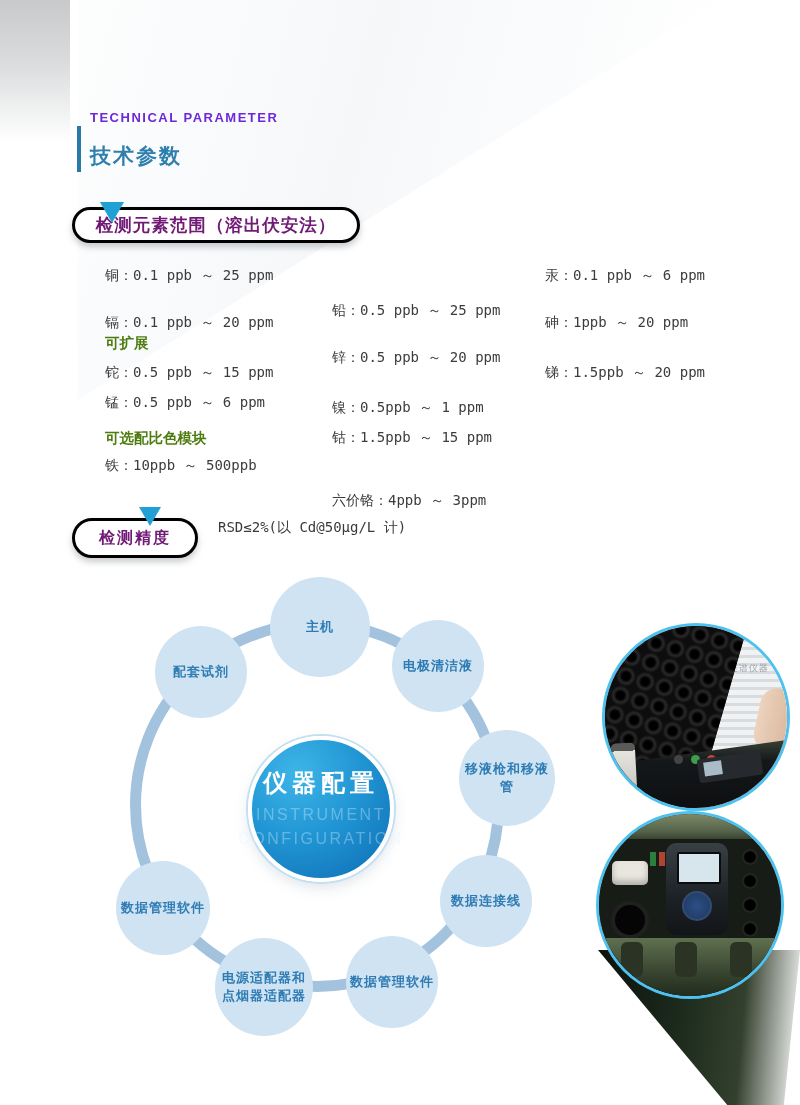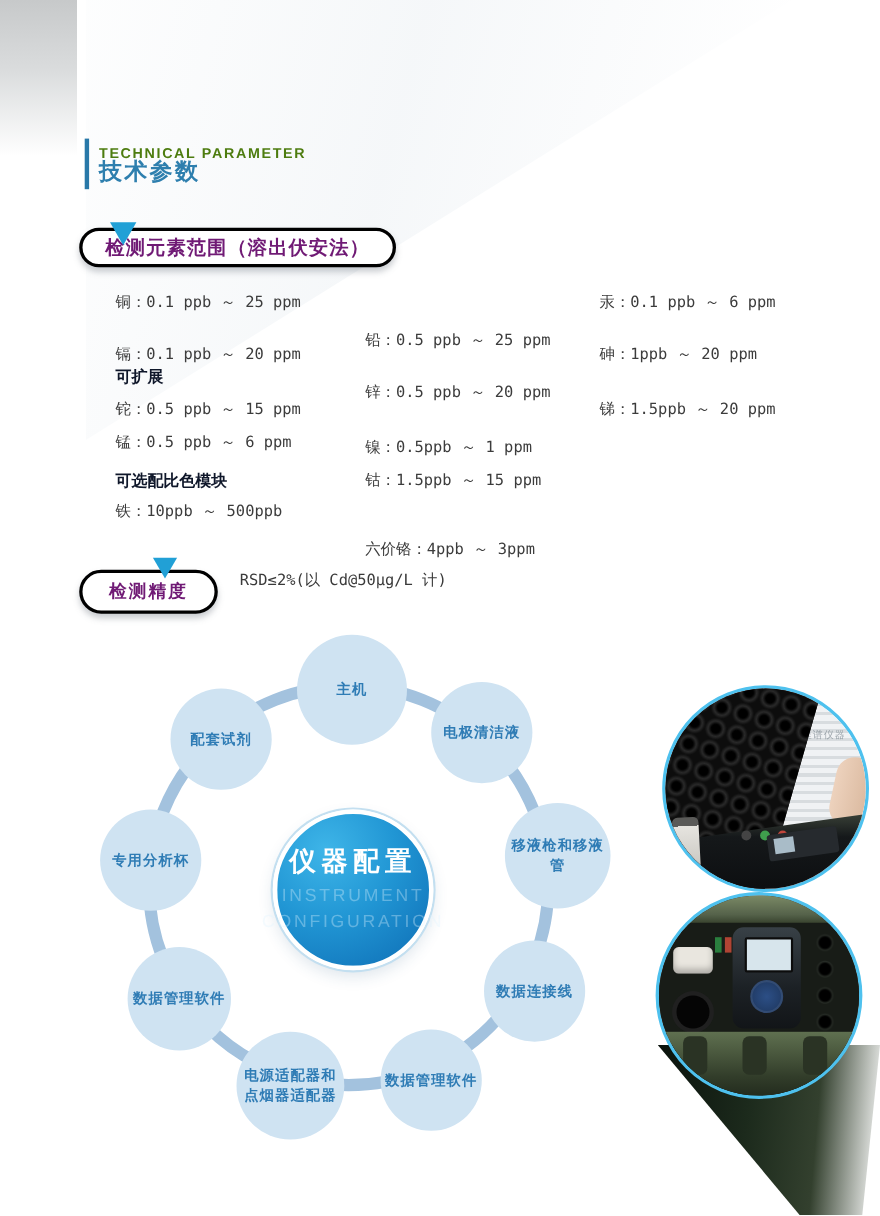--- a/index.html
+++ b/index.html
@@ -8,39 +8,39 @@
 
   
   .corner-shade{position:absolute;left:0;top:0;width:70px;height:142px;
     background:linear-gradient(to bottom,#c7c9ca 0%,#dadcdd 45%,rgba(255,255,255,0) 100%);}
   .swoosh{position:absolute;left:0;top:0;width:760px;height:400px;
     clip-path:polygon(78px 0,720px 0,78px 400px);
     background:linear-gradient(105deg,rgba(255,255,255,0.95),rgba(233,238,242,0.45) 45%,rgba(255,255,255,0) 85%);}
 
   
   .hbar{position:absolute;left:77px;top:126px;width:4px;height:46px;background:#2878a8;}
-  .eyebrow{position:absolute;left:90px;top:132px;font-size:13px;letter-spacing:1.5px;
-    color:#4d7c0f;font-weight:bold;}
+  .eyebrow{position:absolute;left:90px;top:110px;font-size:13px;letter-spacing:1.5px;
+    color:#6d28d9;font-weight:bold;}
   .page-title{position:absolute;left:90px;top:142px;font-size:21px;color:#2e7fae;
     font-weight:bold;letter-spacing:2px;}
 
   
   .badge{position:absolute;background:#ffffff;border:3px solid #000000;border-radius:20px;
     box-shadow:0 4px 6px rgba(100,110,120,0.35);display:flex;align-items:center;justify-content:center;
     font-weight:bold;color:#701a75;box-sizing:border-box;}
   .tri{position:absolute;width:0;height:0;z-index:3;}
 
   
   .spec{position:absolute;left:105px;width:660px;display:flex;
     font-family:"DejaVu Sans Mono","Liberation Mono",monospace;font-size:14px;color:#3c3c3c;line-height:20px;}
   .spec .c1{width:227px;}
   .spec .c2{width:213px;margin-top:35px;}
   .spec .c3{flex:1;}
   .spec-heading{position:absolute;left:105px;font-family:"DejaVu Sans Mono","Liberation Mono",monospace;
-    font-size:14.5px;font-weight:bold;color:#0f172a;line-height:20px;}
+    font-size:14.5px;font-weight:bold;color:#4d7c0f;line-height:20px;}
   .rsd{position:absolute;left:218px;top:519px;font-family:"DejaVu Sans Mono","Liberation Mono",monospace;
     font-size:14px;color:#3a3a3a;}
 
   
   .ring{position:absolute;left:130px;top:618px;width:374px;height:374px;border-radius:50%;
     border:11px solid #a3c2de;box-sizing:border-box;z-index:1;}
   .bubble{position:absolute;border-radius:50%;background:#cfe3f2;z-index:2;
     display:flex;align-items:center;justify-content:center;text-align:center;
     color:#2f7cb5;font-weight:bold;font-size:13px;line-height:1.4;white-space:pre-line;letter-spacing:1px;}
   .center-circle{position:absolute;left:248px;top:736px;width:138px;height:138px;border-radius:50%;
@@ -158,21 +158,20 @@
   <div class="ring"></div>
 
   <div class="bubble" style="left:270px;top:577px;width:100px;height:100px;">主机</div>
   <div class="bubble" style="left:392px;top:620px;width:92px;height:92px;">电极清洁液</div>
   <div class="bubble" style="left:459px;top:730px;width:96px;height:96px;">移液枪和移液管</div>
   <div class="bubble" style="left:440px;top:855px;width:92px;height:92px;">数据连接线</div>
   <div class="bubble" style="left:346px;top:936px;width:92px;height:92px;">数据管理软件</div>
   <div class="bubble" style="left:215px;top:938px;width:98px;height:98px;">电源适配器和
 点烟器适配器</div>
   <div class="bubble" style="left:116px;top:861px;width:94px;height:94px;">数据管理软件</div>
-  <div class="bubble" style="left:91px;top:736px;width:92px;height:92px;">专用分析杯</div>
   <div class="bubble" style="left:155px;top:626px;width:92px;height:92px;">配套试剂</div>
 
   <div class="center-circle">
     <div class="center-title">仪器配置</div>
     <div class="center-sub">INSTRUMENT</div>
     <div class="center-sub">CONFIGURATION</div>
   </div>
 
   <div class="wedge"></div>
 

